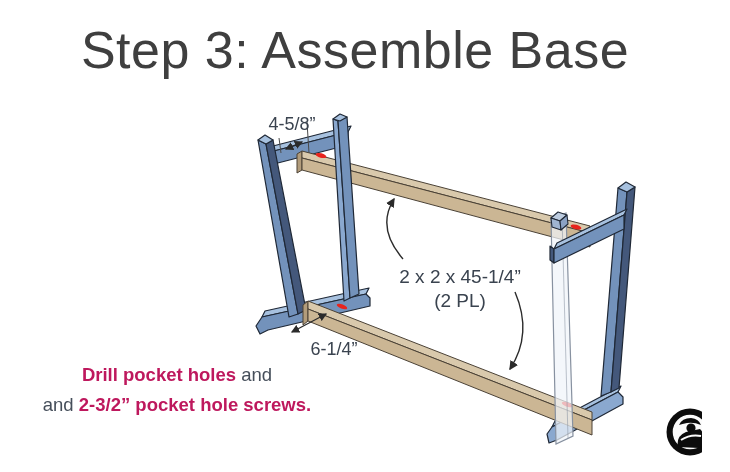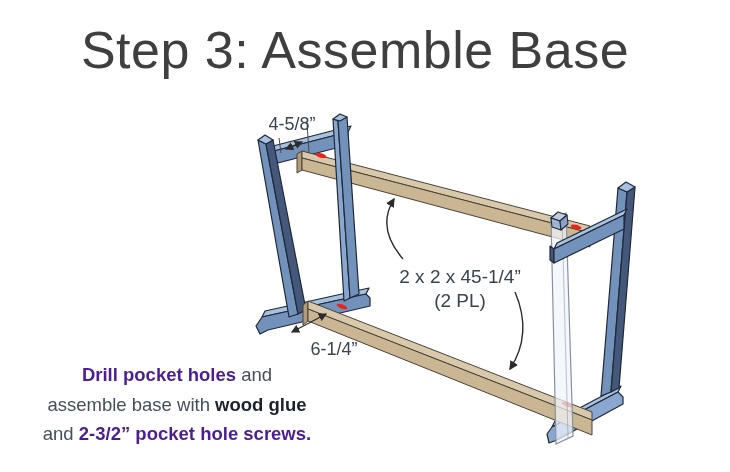--- a/index.html
+++ b/index.html
@@ -1,25 +1,25 @@
 <!DOCTYPE html>
 <html><head>
 <meta charset="utf-8">
 <style>
   html,body{margin:0;padding:0;background:#ffffff;}
   .stage{position:relative;width:658px;height:472px;background:#ffffff;overflow:hidden;
-         font-family:"Liberation Sans",sans-serif;}
+         font-family:"Liberation Sans",sans-serif;padding-left:44px;}
   .title{position:absolute;top:20px;left:0;width:710px;text-align:center;
          font-size:52px;font-weight:300;color:#3f3f3f;letter-spacing:.5px;margin:0;}
   .diagram{position:absolute;top:0;left:0;}
   .instructions{position:absolute;left:16px;top:360px;width:322px;text-align:center;
                 font-size:18.5px;line-height:29.5px;color:#454e5a;}
   .instructions .seg-plain{color:#454e5a;font-weight:400;margin-top:12px;}
   .instructions .seg-dark{color:#1b222c;font-weight:700;}
-  .instructions .seg-red{color:#4c1d95;font-weight:700;}
+  .instructions .seg-red{color:#be185d;font-weight:700;}
   .dim-text{font-size:18px;fill:#3a434f;}
   .part-text{font-size:19px;fill:#3a434f;}
   svg text{font-family:"Liberation Sans",sans-serif;}
 </style>
 </head>
 <body>
 
 <div class="stage">
 
   <h1 class="title">Step 3: Assemble Base</h1>
@@ -125,20 +125,17 @@
       <path d="M-12,15 Q-14,4 -4,0 L10,-3 Q15,2 14,8 Q13,14 9,16 Z" fill="#0c0c0c"></path>
       <path d="M-9,8 Q0,2 11,4" fill="none" stroke="#fbfbfb" stroke-width="2"></path>
     </g>
   </svg>
 
   <div class="instructions">
     <div>
       <span class="seg-red">Drill pocket holes</span><span class="seg-plain"> and</span>
     </div>
     <div>
-      <span class="seg-plain">assemble base with </span><span class="seg-dark">wood glue</span>
-    </div>
-    <div>
       <span class="seg-plain">and </span><span class="seg-red">2-3/2” pocket hole screws.</span>
     </div>
   </div>
 
 </div>
 
 </body></html>

